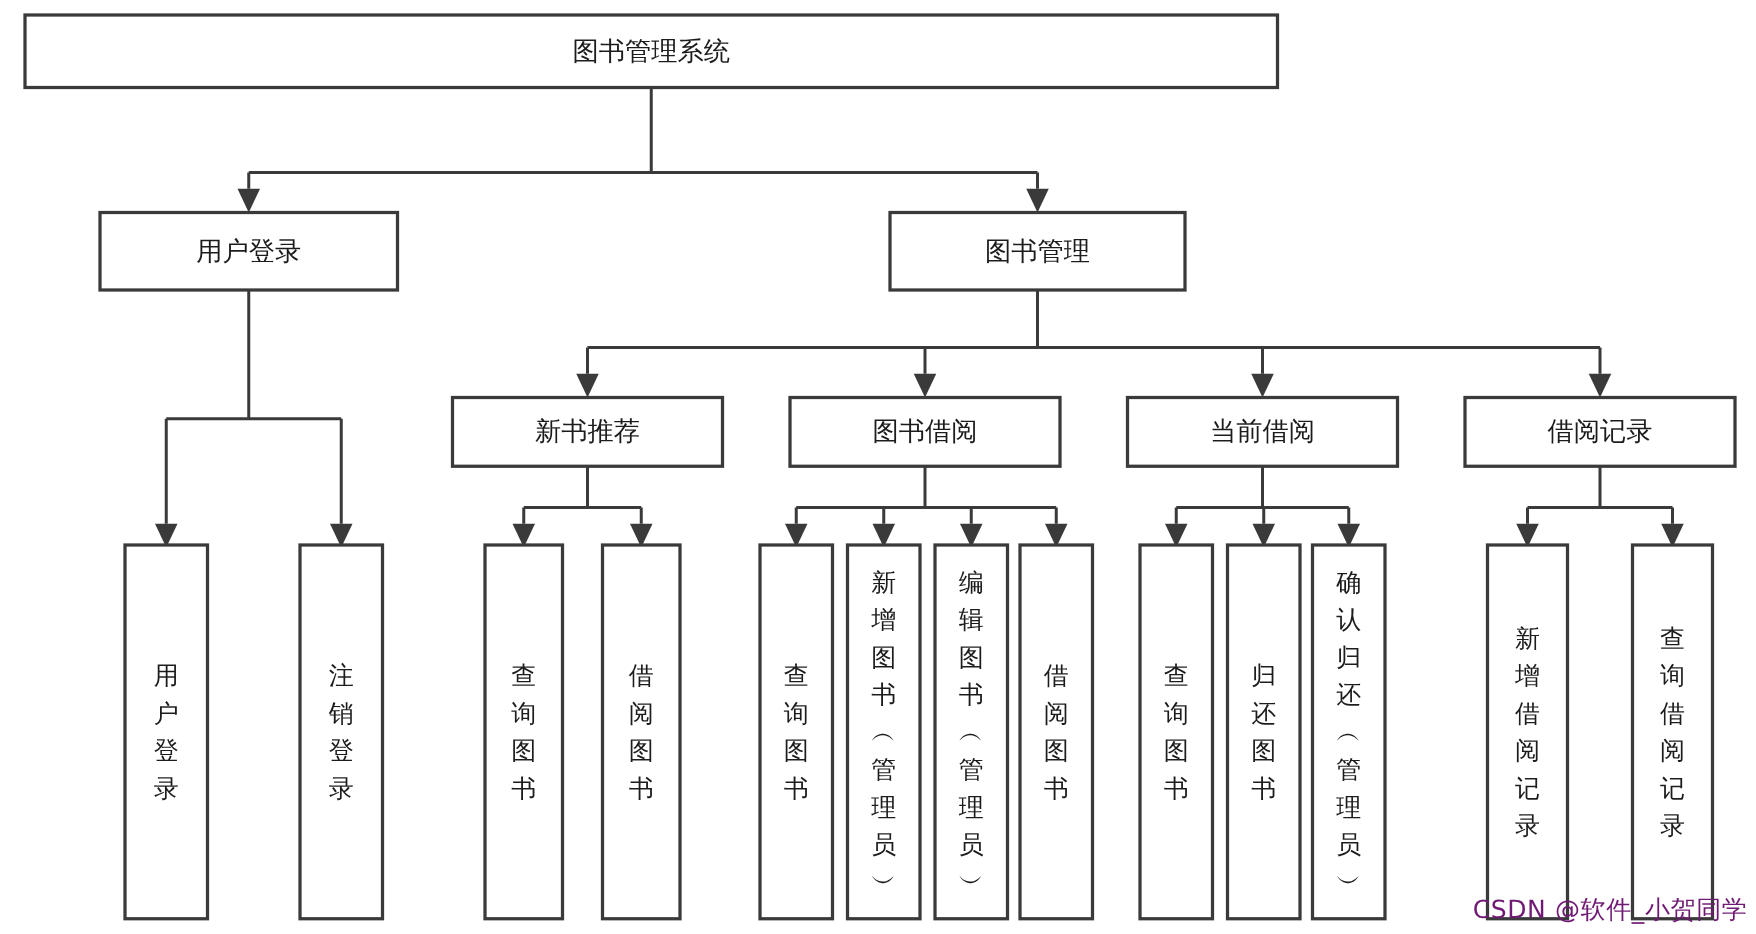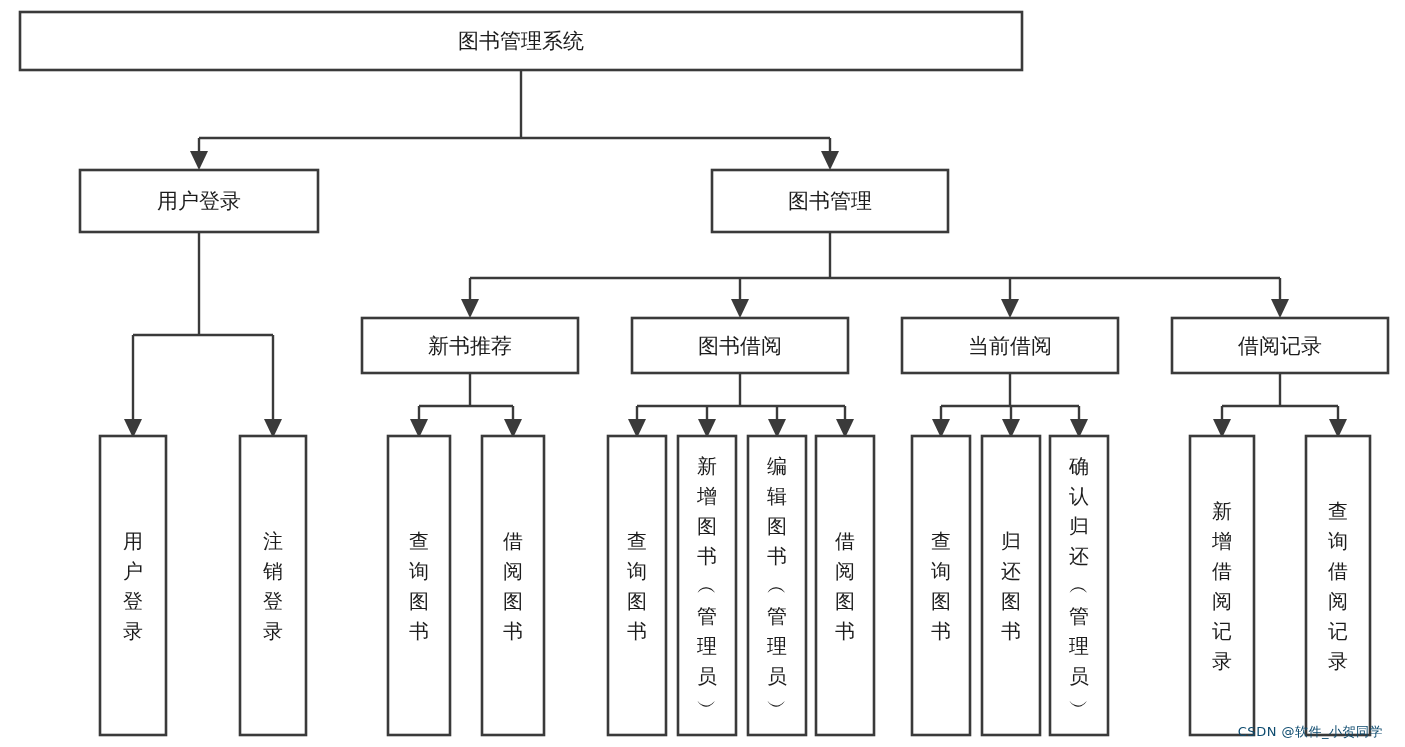--- a/index.html
+++ b/index.html
@@ -51,25 +51,25 @@
     dominant-baseline: middle;
   }
   .node-label-v {
     fill: #1c1c1c;
     font-family: "DejaVu Sans", "Liberation Sans", sans-serif;
     font-size: 20px;
     text-anchor: middle;
   }
   .watermark-text {
     position: absolute;
-    right: 22px;
+    right: 7px;
     bottom: 6px;
     font-family: "DejaVu Sans", "Liberation Sans", sans-serif;
-    font-size: 13px;
-    color: #0c4a6e;
+    font-size: 20px;
+    color: #701a75;
     letter-spacing: 0.5px;
     white-space: nowrap;
     user-select: none;
   }
 </style>
 </head>
 <body>
 
 <div id="diagram-root">
 

